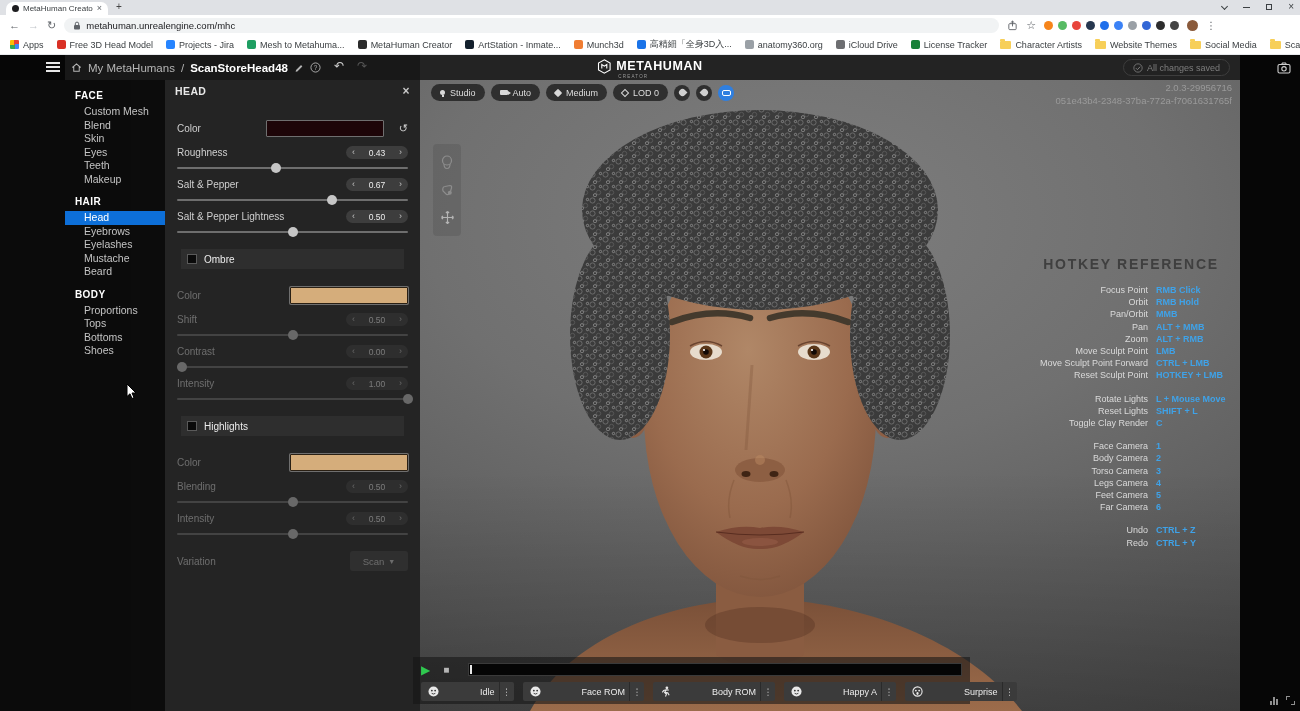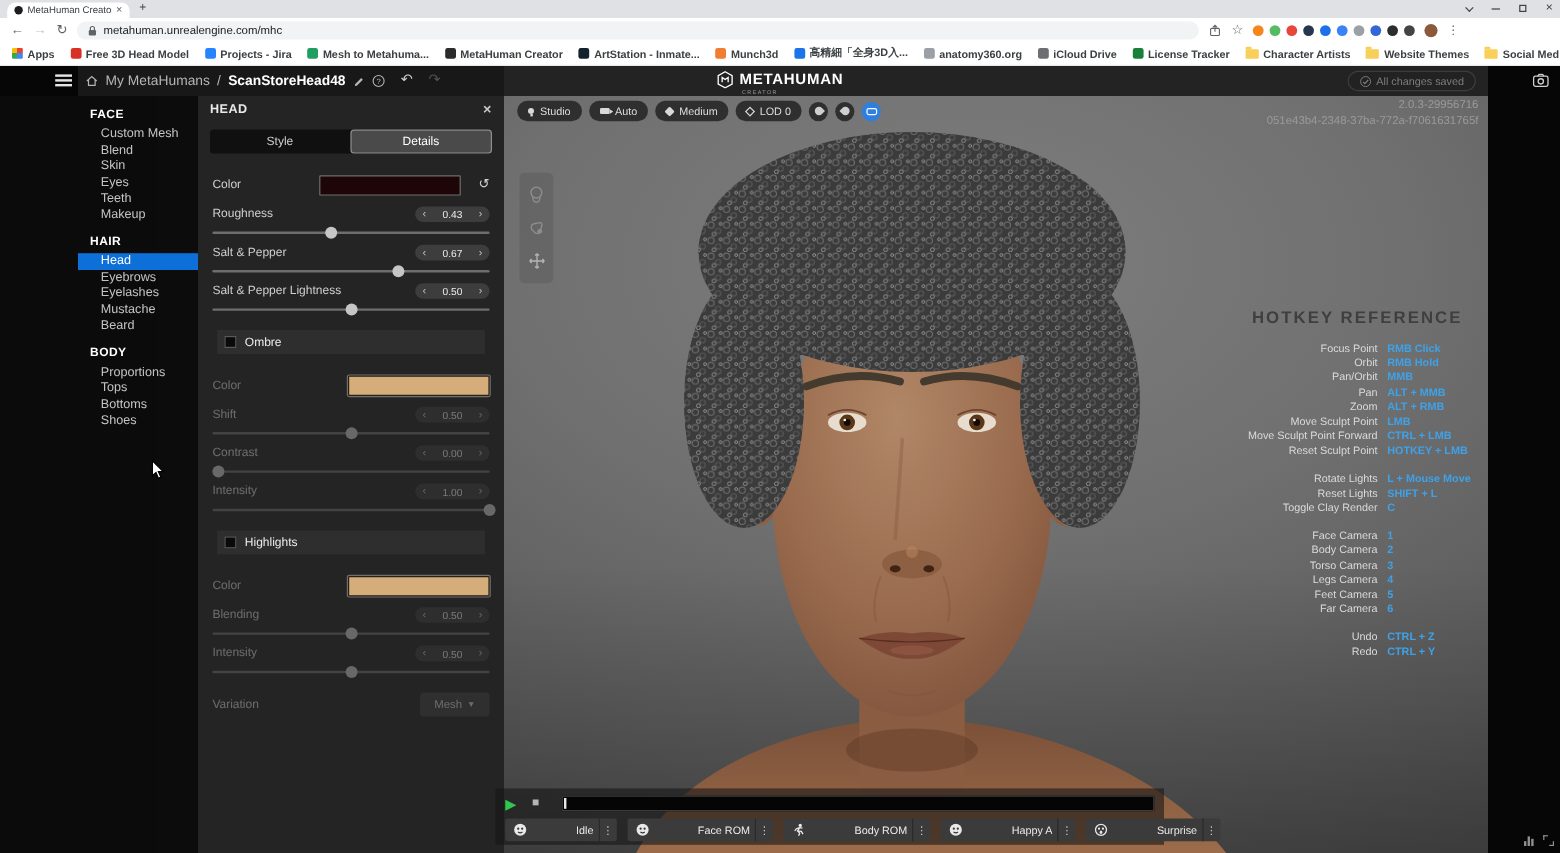--- a/index.html
+++ b/index.html
@@ -24,21 +24,21 @@
   .btoolbar{position:absolute;top:15px;left:0;right:0;height:20px;background:#fff;display:flex;align-items:center;gap:8px;padding:0 9px;}
   .nav-ico{font-size:11px;color:#5f6368;line-height:1;}
   .nav-ico.disabled{color:#c1c5c9;}
   .urlpill{flex:1;max-width:935px;height:15px;background:#f1f3f4;border-radius:8px;display:flex;align-items:center;gap:5px;padding:0 9px;}
   .url-text{font-size:9.5px;color:#202124;white-space:nowrap;}
   .ext-dot{width:9px;height:9px;border-radius:50%;flex:none;}
   .avatar{width:11px;height:11px;border-radius:50%;background:#8a5a3b;flex:none;}
   .kebab{font-size:10px;color:#5f6368;}
 
   .bmbar{position:absolute;top:35px;left:0;right:0;height:20px;background:#fff;display:flex;align-items:center;gap:13px;
-         padding:0 10px;font-size:9px;color:#3c4043;overflow:hidden;border-bottom:1px solid #e8eaed;font-weight:bold;}
+         padding:0 10px;font-size:9px;color:#3c4043;overflow:hidden;border-bottom:1px solid #e8eaed;}
   .bm{display:flex;align-items:center;gap:4px;white-space:nowrap;flex:none;}
   .fav-site{width:9px;height:9px;border-radius:2px;flex:none;}
   .fav-folder{width:11px;height:8px;background:#f7cf59;border-radius:1px;position:relative;flex:none;}
   .fav-folder::before{content:"";position:absolute;top:-2px;left:0;width:5px;height:2px;background:#f7cf59;border-radius:1px 1px 0 0;}
   .apps-grid{width:9px;height:9px;flex:none;background:
      conic-gradient(#ea4335 0 25%,#4285f4 0 50%,#34a853 0 75%,#fbbc05 0);border-radius:1px;}
 
   
   .appheader{position:absolute;top:55px;left:0;right:0;height:25px;background:#181818;}
   .hz-left{position:absolute;left:0;top:0;bottom:0;width:65px;background:#060606;}
@@ -395,24 +395,20 @@
             </div>
   </div>
         </div>
     </div>
 
     <div class="panel">
       <div class="panel-head">
         <span>HEAD</span>
         <span class="panel-x">×</span>
       </div>
-      <div class="ptabs">
-        <div class="ptab">Style</div>
-        <div class="ptab active">Details</div>
-      </div>
       <div class="pcontent">
         <div class="color-row">
           <span class="plabel">Color</span>
           <span class="swatch" style="background: rgb(29, 5, 8);"></span>
           <span class="reset-ico">↺</span>
         </div>
         <div id="sl-main">
             <div class="srow">
     <div class="srow-top">
       <span class="plabel">Roughness</span>
@@ -537,21 +533,21 @@
     </div>
     <div class="strack">
       <span class="sthumb" style="left: calc(50% - 5px);"></span>
     </div>
   </div>
           </div>
 
         <div class="variation-row dim">
           <span class="plabel">Variation</span>
           <span class="var-btn">
-            <span>Mesh</span>
+            <span>Scan</span>
             <span class="caret">▼</span>
           </span>
         </div>
       </div>
     </div>
 
     <div class="viewport">
       <svg class="headsvg" viewBox="0 0 820 631" preserveAspectRatio="none">
         <defs>
           <radialGradient id="gskin" cx="45%" cy="32%" r="80%">

